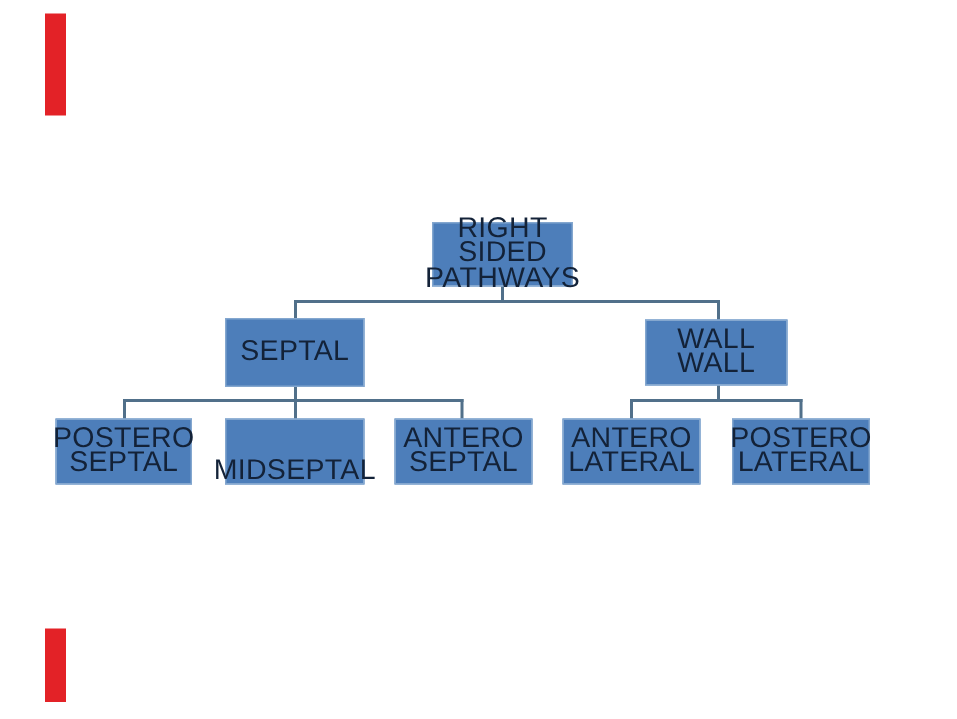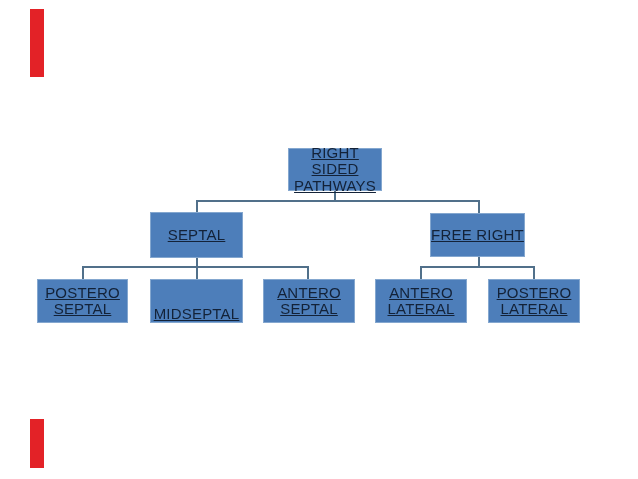--- a/index.html
+++ b/index.html
@@ -29,24 +29,23 @@
   .node {
     position: absolute;
     box-sizing: border-box;
     background: var(--box-fill, #4d7eba);
     border: 1px solid var(--box-border, #84a7cf);
     color: var(--text, #132238);
     display: flex;
     align-items: center;
     justify-content: center;
     text-align: center;
-    font-size: 15px;
+    font-size: 19px;
     line-height: 16.5px;
     letter-spacing: 0.2px;
-    text-decoration: underline;
   }
   .node-label { white-space: pre-line; }
 
   .n-root            { left: 288px; top: 148px; width: 94px; height: 43px; }
   .n-septal          { left: 150px; top: 212px; width: 93px; height: 46px; }
   .n-free-wall       { left: 430px; top: 213px; width: 95px; height: 44px; }
   .n-postero-septal  { left: 37px;  top: 279px; width: 91px; height: 44px; }
   .n-midseptal       { left: 150px; top: 279px; width: 93px; height: 44px; align-items: flex-end; }
   .n-antero-septal   { left: 263px; top: 279px; width: 92px; height: 44px; }
   .n-antero-lateral  { left: 375px; top: 279px; width: 92px; height: 44px; }
@@ -94,21 +93,21 @@
   <div class="node n-root">
     <span class="node-label">RIGHT SIDED
 PATHWAYS</span>
   </div>
 
   <div class="node n-septal">
     <span class="node-label">SEPTAL</span>
   </div>
 
   <div class="node n-free-wall">
-    <span class="node-label">FREE RIGHT</span>
+    <span class="node-label">WALL WALL</span>
   </div>
 
   <div class="node n-postero-septal">
     <span class="node-label">POSTERO
 SEPTAL</span>
   </div>
 
   <div class="node n-midseptal">
     <span class="node-label">MIDSEPTAL</span>
   </div>

